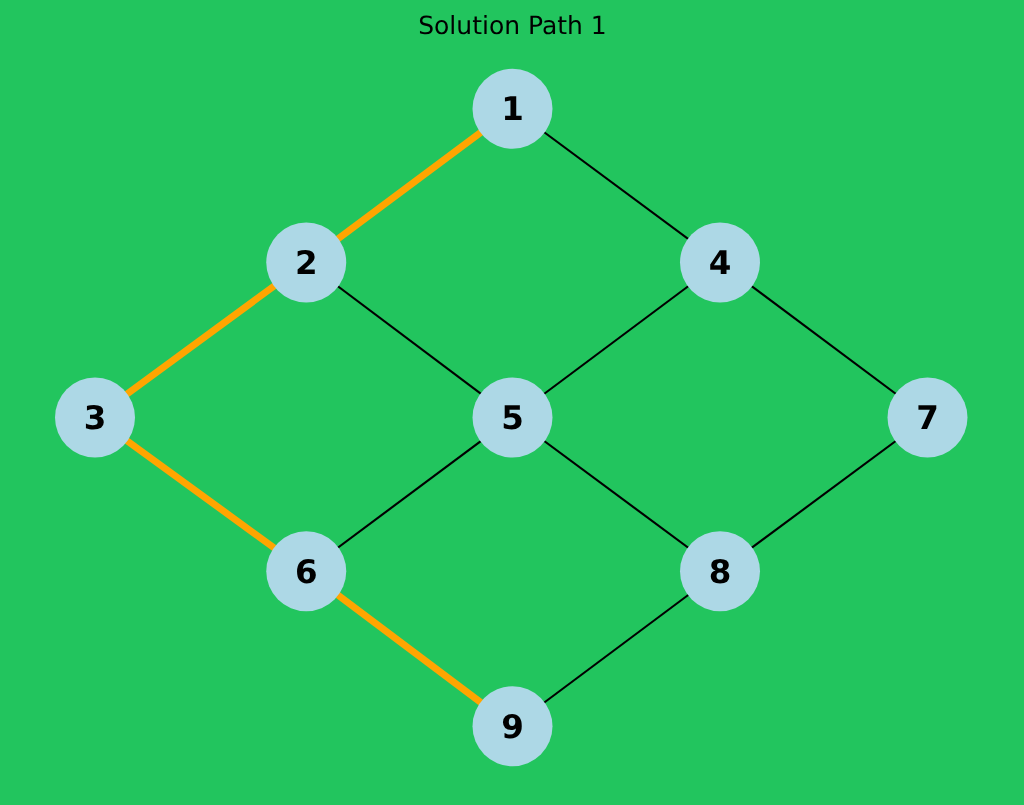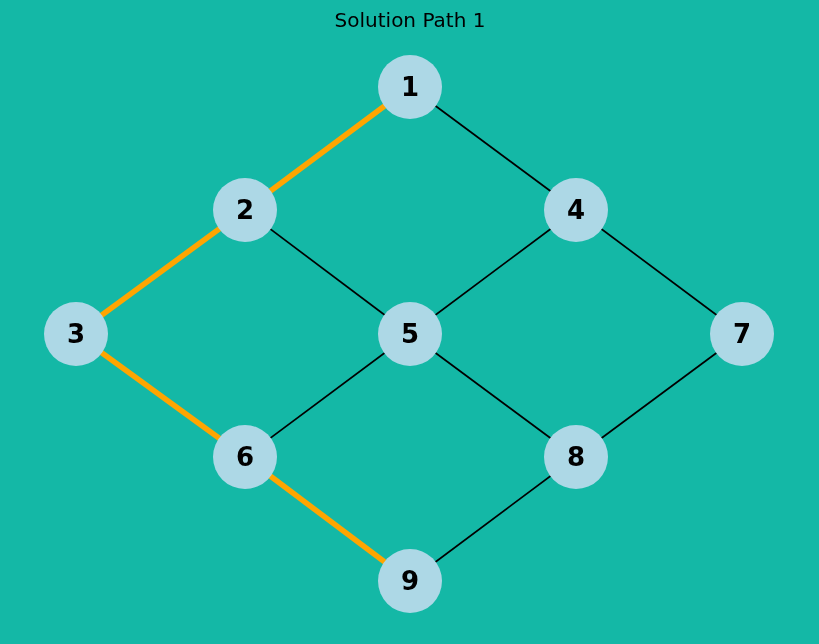--- a/index.html
+++ b/index.html
@@ -10,21 +10,21 @@
   body {
     width: 819px;
     height: 644px;
     overflow: hidden;
     font-family: "DejaVu Sans", sans-serif;
   }
   .figure {
     position: relative;
     width: 819px;
     height: 644px;
-    background: #14b8a6;
+    background: #22c55e;
     text-decoration: underline;
   }
   svg {
     display: block;
   }
   .figure-title {
     font-family: "DejaVu Sans", sans-serif;
     font-size: 20px;
     fill: #000000;
   }

